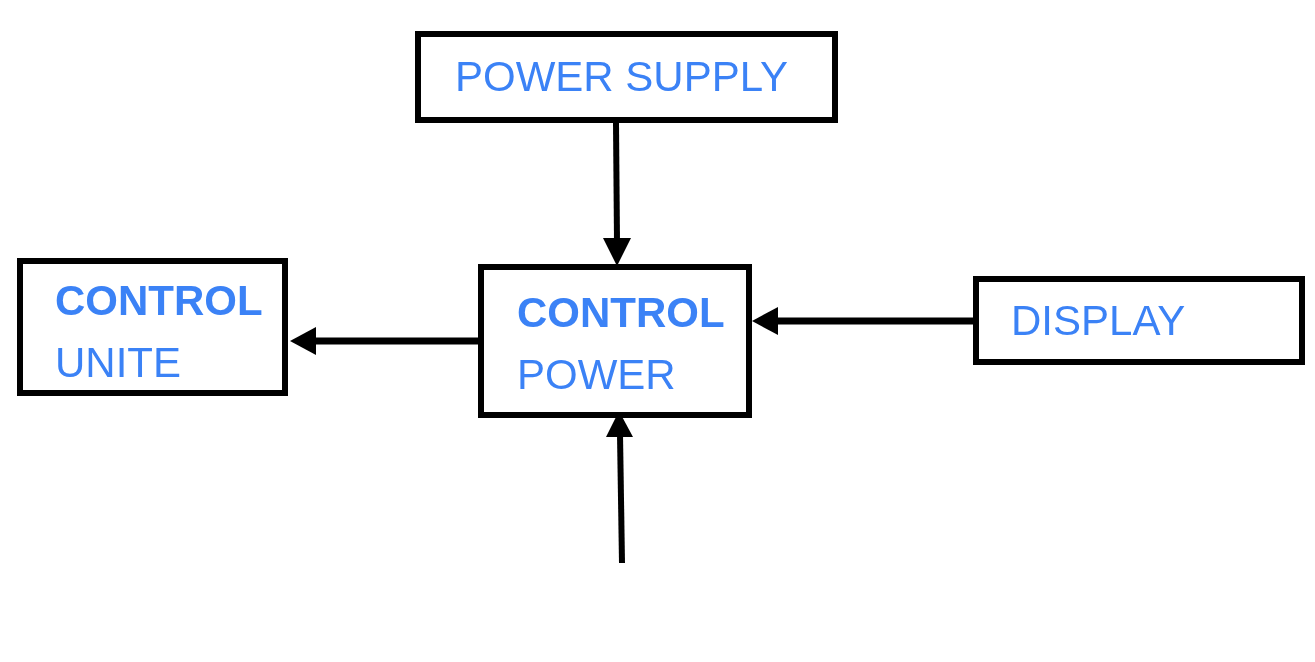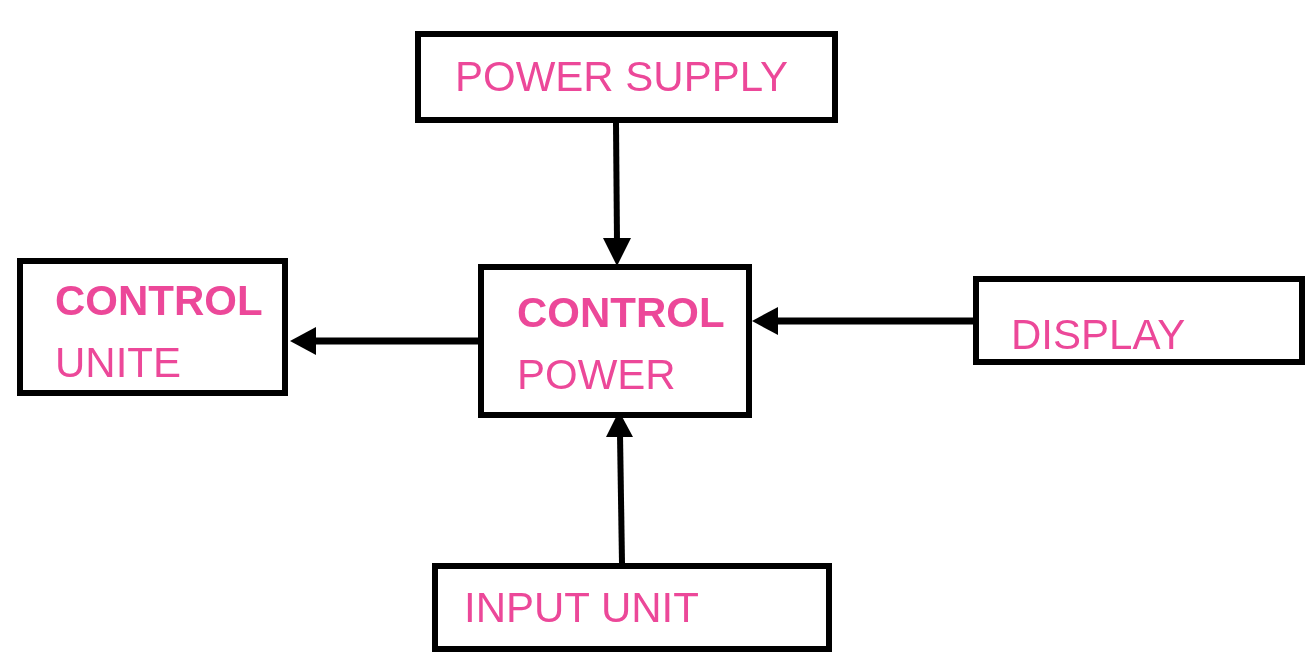--- a/index.html
+++ b/index.html
@@ -23,21 +23,21 @@
     width: 1315px;
     height: 662px;
   }
   .node {
     position: absolute;
     box-sizing: border-box;
     border: 6px solid #000000;
     background: #ffffff;
     font-size: 42px;
     font-weight: 400;
-    color: #ec4899;
+    color: #3b82f6;
     letter-spacing: 0px;
     white-space: nowrap;
   }
   .node.single {
     display: flex;
     align-items: center;
   }
   #node-power-supply {
     left: 415px; top: 31px;
     width: 423px; height: 92px;
@@ -58,21 +58,20 @@
   #node-control-unit {
     left: 478px; top: 264px;
     width: 274px; height: 154px;
     padding: 12px 0 0 33px;
     line-height: 62px;
   }
   #node-display {
     left: 973px; top: 276px;
     width: 332px; height: 89px;
     padding-left: 32px;
-    align-items: flex-end;
   }
   #node-input-unit {
     left: 432px; top: 563px;
     width: 400px; height: 89px;
     padding-left: 26px;
   }
   .line2 { display: block; }
   .line1 { display: block; font-weight: bold; }
 </style>
 </head>
@@ -116,17 +115,14 @@
 
   <div class="node" id="node-control-unit">
     <span class="line1">CONTROL</span>
     <span class="line2">POWER</span>
   </div>
 
   <div class="node single" id="node-display">
     <span>DISPLAY</span>
   </div>
 
-  <div class="node single" id="node-input-unit">
-    <span>INPUT UNIT</span>
-  </div>
 
 </div>
 
 </body></html>

